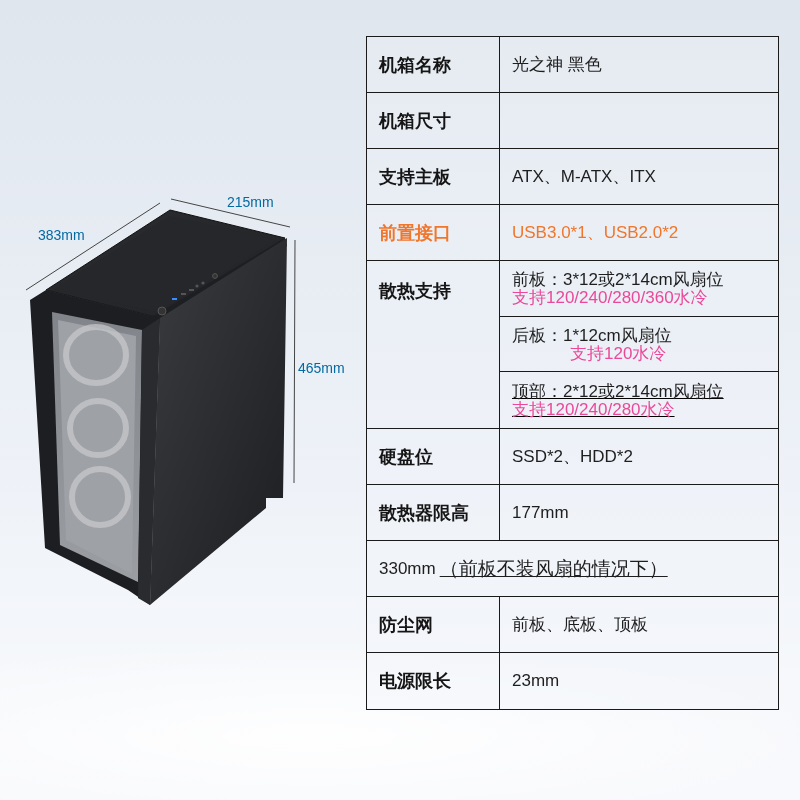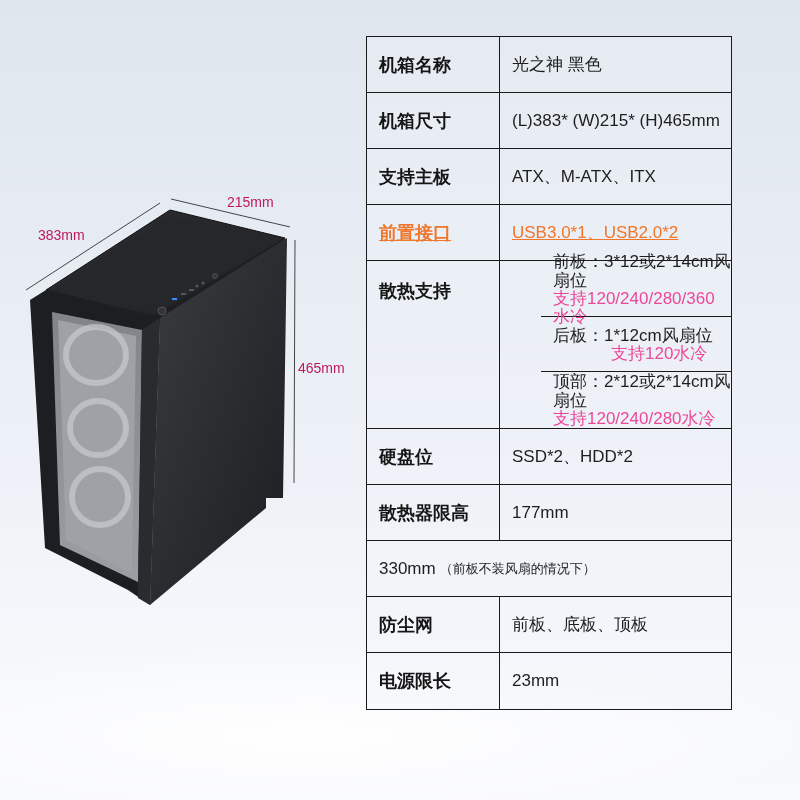--- a/index.html
+++ b/index.html
@@ -5,50 +5,50 @@
   html, body { margin: 0; padding: 0; }
   body {
     width: 800px; height: 800px; overflow: hidden; position: relative;
     background: linear-gradient(180deg, #dfe6ee 0%, #e8edf4 35%, #eef2f8 60%, #f6f8fb 85%, #f8f9fc 100%);
     font-family: "Liberation Sans", "DejaVu Sans", sans-serif;
   }
   .swoosh {
     position: absolute; left: -50px; top: 640px; width: 900px; height: 160px;
     background: radial-gradient(ellipse at 40% 60%, rgba(255,255,255,0.9), rgba(255,255,255,0) 70%);
   }
-  .dim-label { position: absolute; color: #be185d; font-size: 14px; }
+  .dim-label { position: absolute; color: #0369a1; font-size: 14px; }
   
   .case { position: absolute; left: 0; top: 0; width: 360px; height: 800px; }
   
   .spec-table {
-    position: absolute; left: 366px; top: 36px; width: 366px;
+    position: absolute; left: 366px; top: 36px; width: 413px;
     border: 1.5px solid #1a1a1a; box-sizing: border-box;
     background: rgba(240,244,250,0.35);
   }
   .row { display: flex; border-bottom: 1.2px solid #1a1a1a; box-sizing: border-box; }
   .row:last-child { border-bottom: none; }
   .key {
     width: 133px; flex: none; border-right: 1.2px solid #1a1a1a; box-sizing: border-box;
     font-weight: bold; font-size: 18px; color: #151515; padding-left: 12px;
     display: flex; align-items: center;
   }
   .key.top { align-items: flex-start; padding-top: 18px; }
   .val {
     flex: 1; font-size: 17px; color: #1e1e1e; padding-left: 12px;
     display: flex; align-items: center;
   }
   .row.std { height: 56px; }
-  .highlight .key, .highlight .val { color: #f0762c; text-decoration: underline; }
+  .highlight .key, .highlight .val { color: #f0762c; }
   .sub-list { flex: 1; display: flex; flex-direction: column; }
   .sub { height: 56px; border-bottom: 1.2px solid #1a1a1a; box-sizing: border-box; padding-left: 12px; display: flex; flex-direction: column; justify-content: center; }
-  .sub:last-child { border-bottom: none; }
+  .sub:last-child { border-bottom: none; text-decoration: underline; }
   .sub .line1 { font-size: 17px; color: #1e1e1e; line-height: 19px; }
   .sub .line2 { font-size: 17px; color: #ec4899; line-height: 18px; }
   .sub .line2.indent { padding-left: 58px; }
-  .note { font-size: 13px; color: #1e1e1e; margin-left: 4px; }
+  .note { font-size: 19px; color: #1e1e1e; margin-left: 4px; text-decoration: underline; }
 </style>
 </head>
 <body>
 
 <div class="swoosh"></div>
 
 <svg class="case" viewBox="0 0 360 800" width="360" height="800">
   <defs>
     <linearGradient id="sideG" x1="0" y1="0" x2="1" y2="1">
       <stop offset="0" stop-color="#3a3c40"></stop>
@@ -98,31 +98,30 @@
 <div class="dim-label" style="left:227px; top:194px;">215mm</div>
 <div class="dim-label" style="left:298px; top:360px;">465mm</div>
 
 <div class="spec-table">
   <div class="row std">
     <div class="key">机箱名称</div>
     <div class="val">光之神 黑色</div>
   </div>
   <div class="row std">
     <div class="key">机箱尺寸</div>
-    <div class="val">(L)383* (W)215* (H)465mm</div>
   </div>
   <div class="row std">
     <div class="key">支持主板</div>
     <div class="val">ATX、M-ATX、ITX</div>
   </div>
   <div class="row std highlight">
     <div class="key">前置接口</div>
     <div class="val">USB3.0*1、USB2.0*2</div>
   </div>
-  <div class="row" style="height:168px;gap:41px;">
+  <div class="row" style="height:168px;">
     <div class="key top">散热支持</div>
     <div class="sub-list">
       <div class="sub">
         <div class="line1">前板：3*12或2*14cm风扇位</div>
         <div class="line2">支持120/240/280/360水冷</div>
       </div>
       <div class="sub">
         <div class="line1">后板：1*12cm风扇位</div>
         <div class="line2 indent">支持120水冷</div>
       </div>

